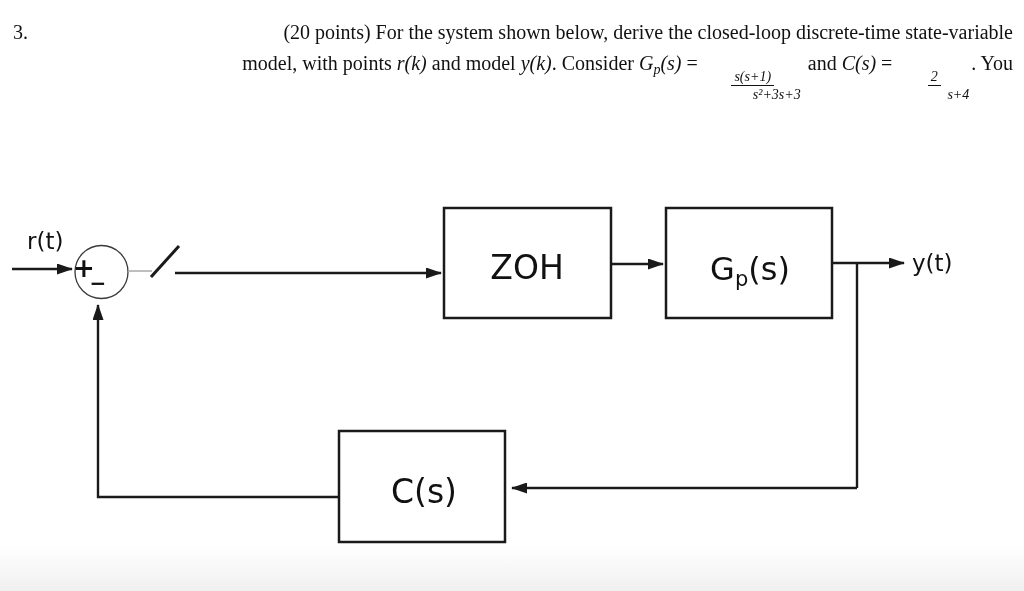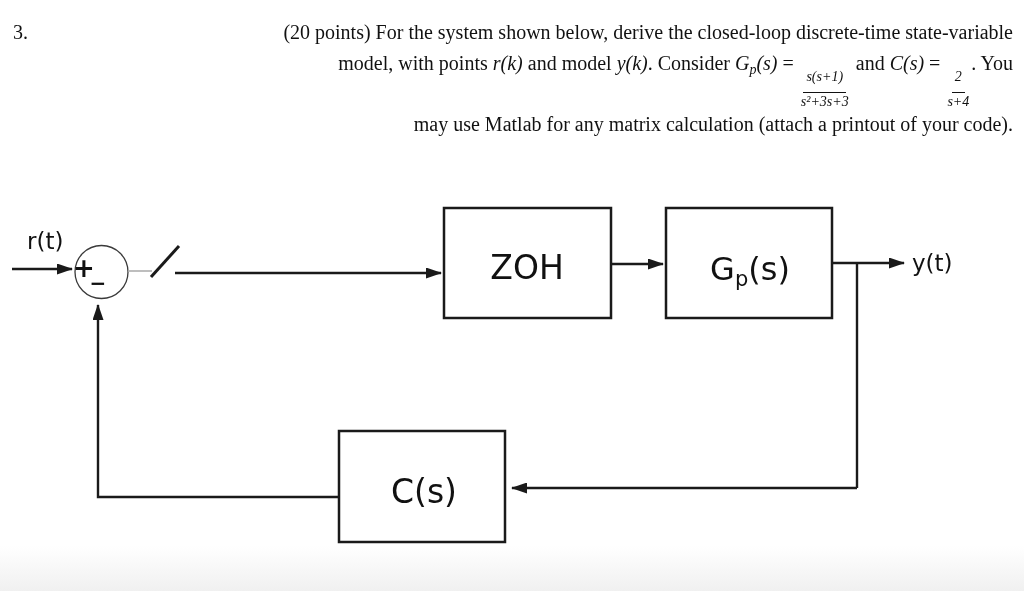--- a/index.html
+++ b/index.html
@@ -53,26 +53,27 @@
     flex-direction: column;
     align-items: center;
     vertical-align: -11px;
     font-size: 14px;
     line-height: 15px;
     font-style: italic;
     margin: 0 2px;
   }
   .frac .num {
     display: block;
-    padding: 0 3px 8px 3px;
+    padding: 0 3px 1px 3px;
     border-bottom: 1.3px solid #111;
   }
   .frac .den {
     display: block;
     padding-top: 1px;
+    margin-left: 48px;
   }
   
   svg#diagram {
     position: absolute;
     left: 0;
     top: 0;
     width: 1024px;
     height: 591px;
   }
   svg .wire {
@@ -133,21 +134,20 @@
       <span class="pnum">3.</span>
       <span class="pbody">
         <span class="pline">(20 points) For the system shown below, derive the closed-loop discrete-time state-variable</span><br>
         <span class="pline"><span>model, with points </span><span class="math">r(k)</span><span> and model </span><span class="math">y(k)</span><span>. Consider </span><span class="math">G</span><span class="msub">p</span><span class="math">(s)</span><span> = </span><span class="frac">
               <span class="num">s(s+1)</span>
               <span class="den">s²+3s+3</span>
             </span><span> and </span><span class="math">C(s)</span><span> = </span><span class="frac">
               <span class="num">2</span>
               <span class="den">s+4</span>
             </span><span>. You</span></span><br>
-        <span class="pline">may use Matlab for any matrix calculation (attach a printout of your code).</span>
       </span>
     </div>
   </div>
 
   <svg id="diagram" viewBox="0 0 1024 591">
     <defs>
       <marker id="arr" viewBox="0 0 16 11" refX="15" refY="5.5" markerWidth="16" markerHeight="11" markerUnits="userSpaceOnUse" orient="auto-start-reverse">
         <path d="M0,0 L16,5.5 L0,11 Z" fill="#1a1a1a"></path>
       </marker>
     </defs>

